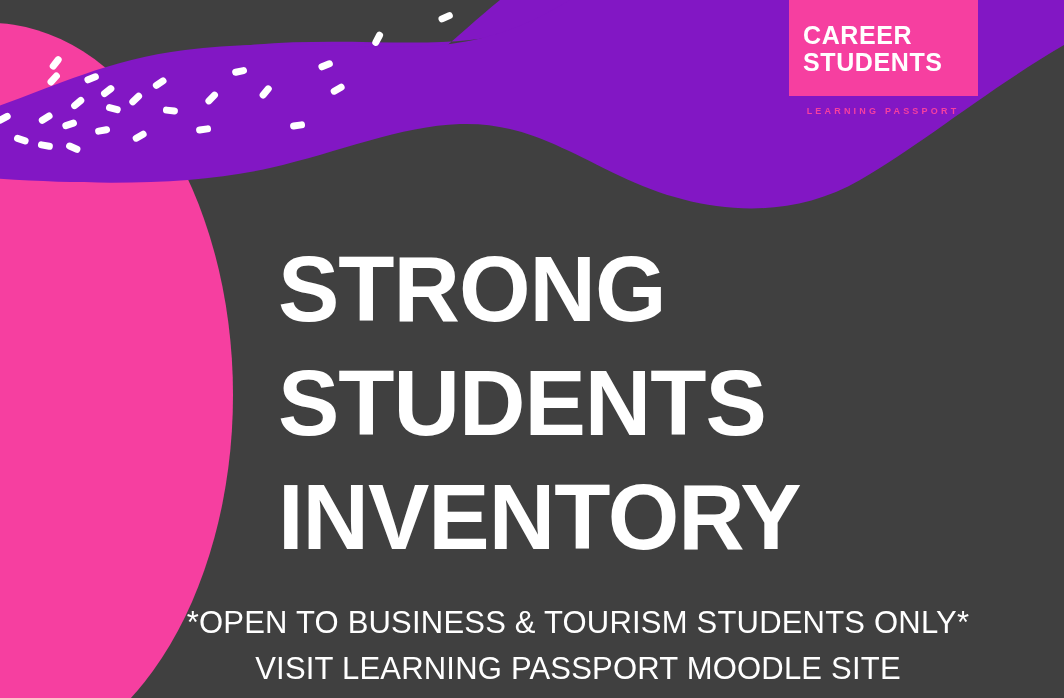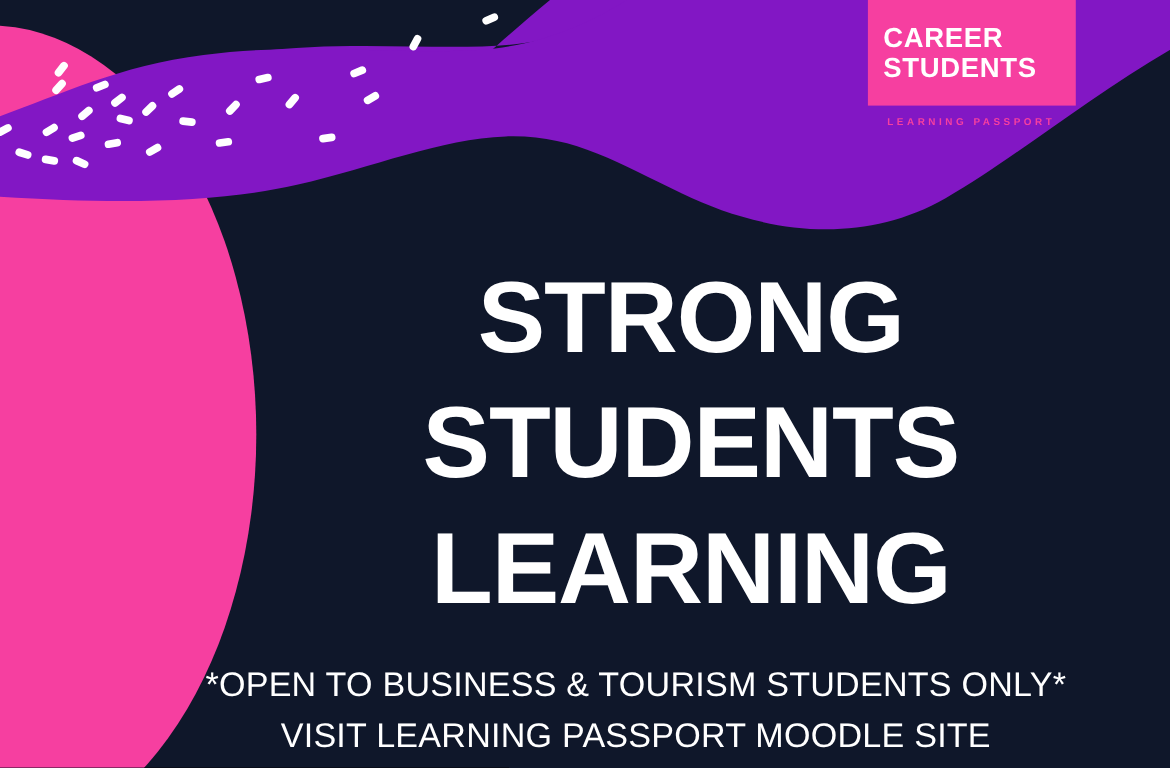--- a/index.html
+++ b/index.html
@@ -5,21 +5,21 @@
 <style>
   html, body {
     margin: 0;
     padding: 0;
     background: #000000;
   }
   #poster {
     position: relative;
     width: 1064px;
     height: 698px;
-    background: #0f172a;
+    background: #404040;
     overflow: hidden;
     font-family: "Liberation Sans", sans-serif;
   }
 
   
   #art {
     position: absolute;
     inset: 0;
     width: 1064px;
     height: 698px;
@@ -62,21 +62,21 @@
     padding-right: 1px;
     white-space: nowrap;
   }
 
   
   #headline {
     position: absolute;
     right: 86px;
     top: 232px;
     width: 700px;
-    text-align: center;
+    text-align: left;
   }
   #headline .headline-line {
     display: block;
     color: #FFFFFF;
     font-family: "Liberation Sans", sans-serif;
     font-weight: bold;
     font-size: 92px;
     line-height: 114px;
     letter-spacing: -1px;
     white-space: nowrap;
@@ -168,21 +168,21 @@
     <div id="logo-box">
       <span class="logo-line">CAREER</span>
       <span class="logo-line">STUDENTS</span>
     </div>
     <span id="logo-tagline">LEARNING PASSPORT</span>
   </div>
 
   <div id="headline">
     <span class="headline-line">STRONG</span>
     <span class="headline-line">STUDENTS</span>
-    <span class="headline-line">LEARNING</span>
+    <span class="headline-line">INVENTORY</span>
   </div>
 
   <div id="subcopy">
     <span class="sub-line">*OPEN TO BUSINESS &amp; TOURISM STUDENTS ONLY*</span>
     <span class="sub-line">VISIT LEARNING PASSPORT MOODLE SITE</span>
   </div>
 
 </div>
 
 </body></html>

